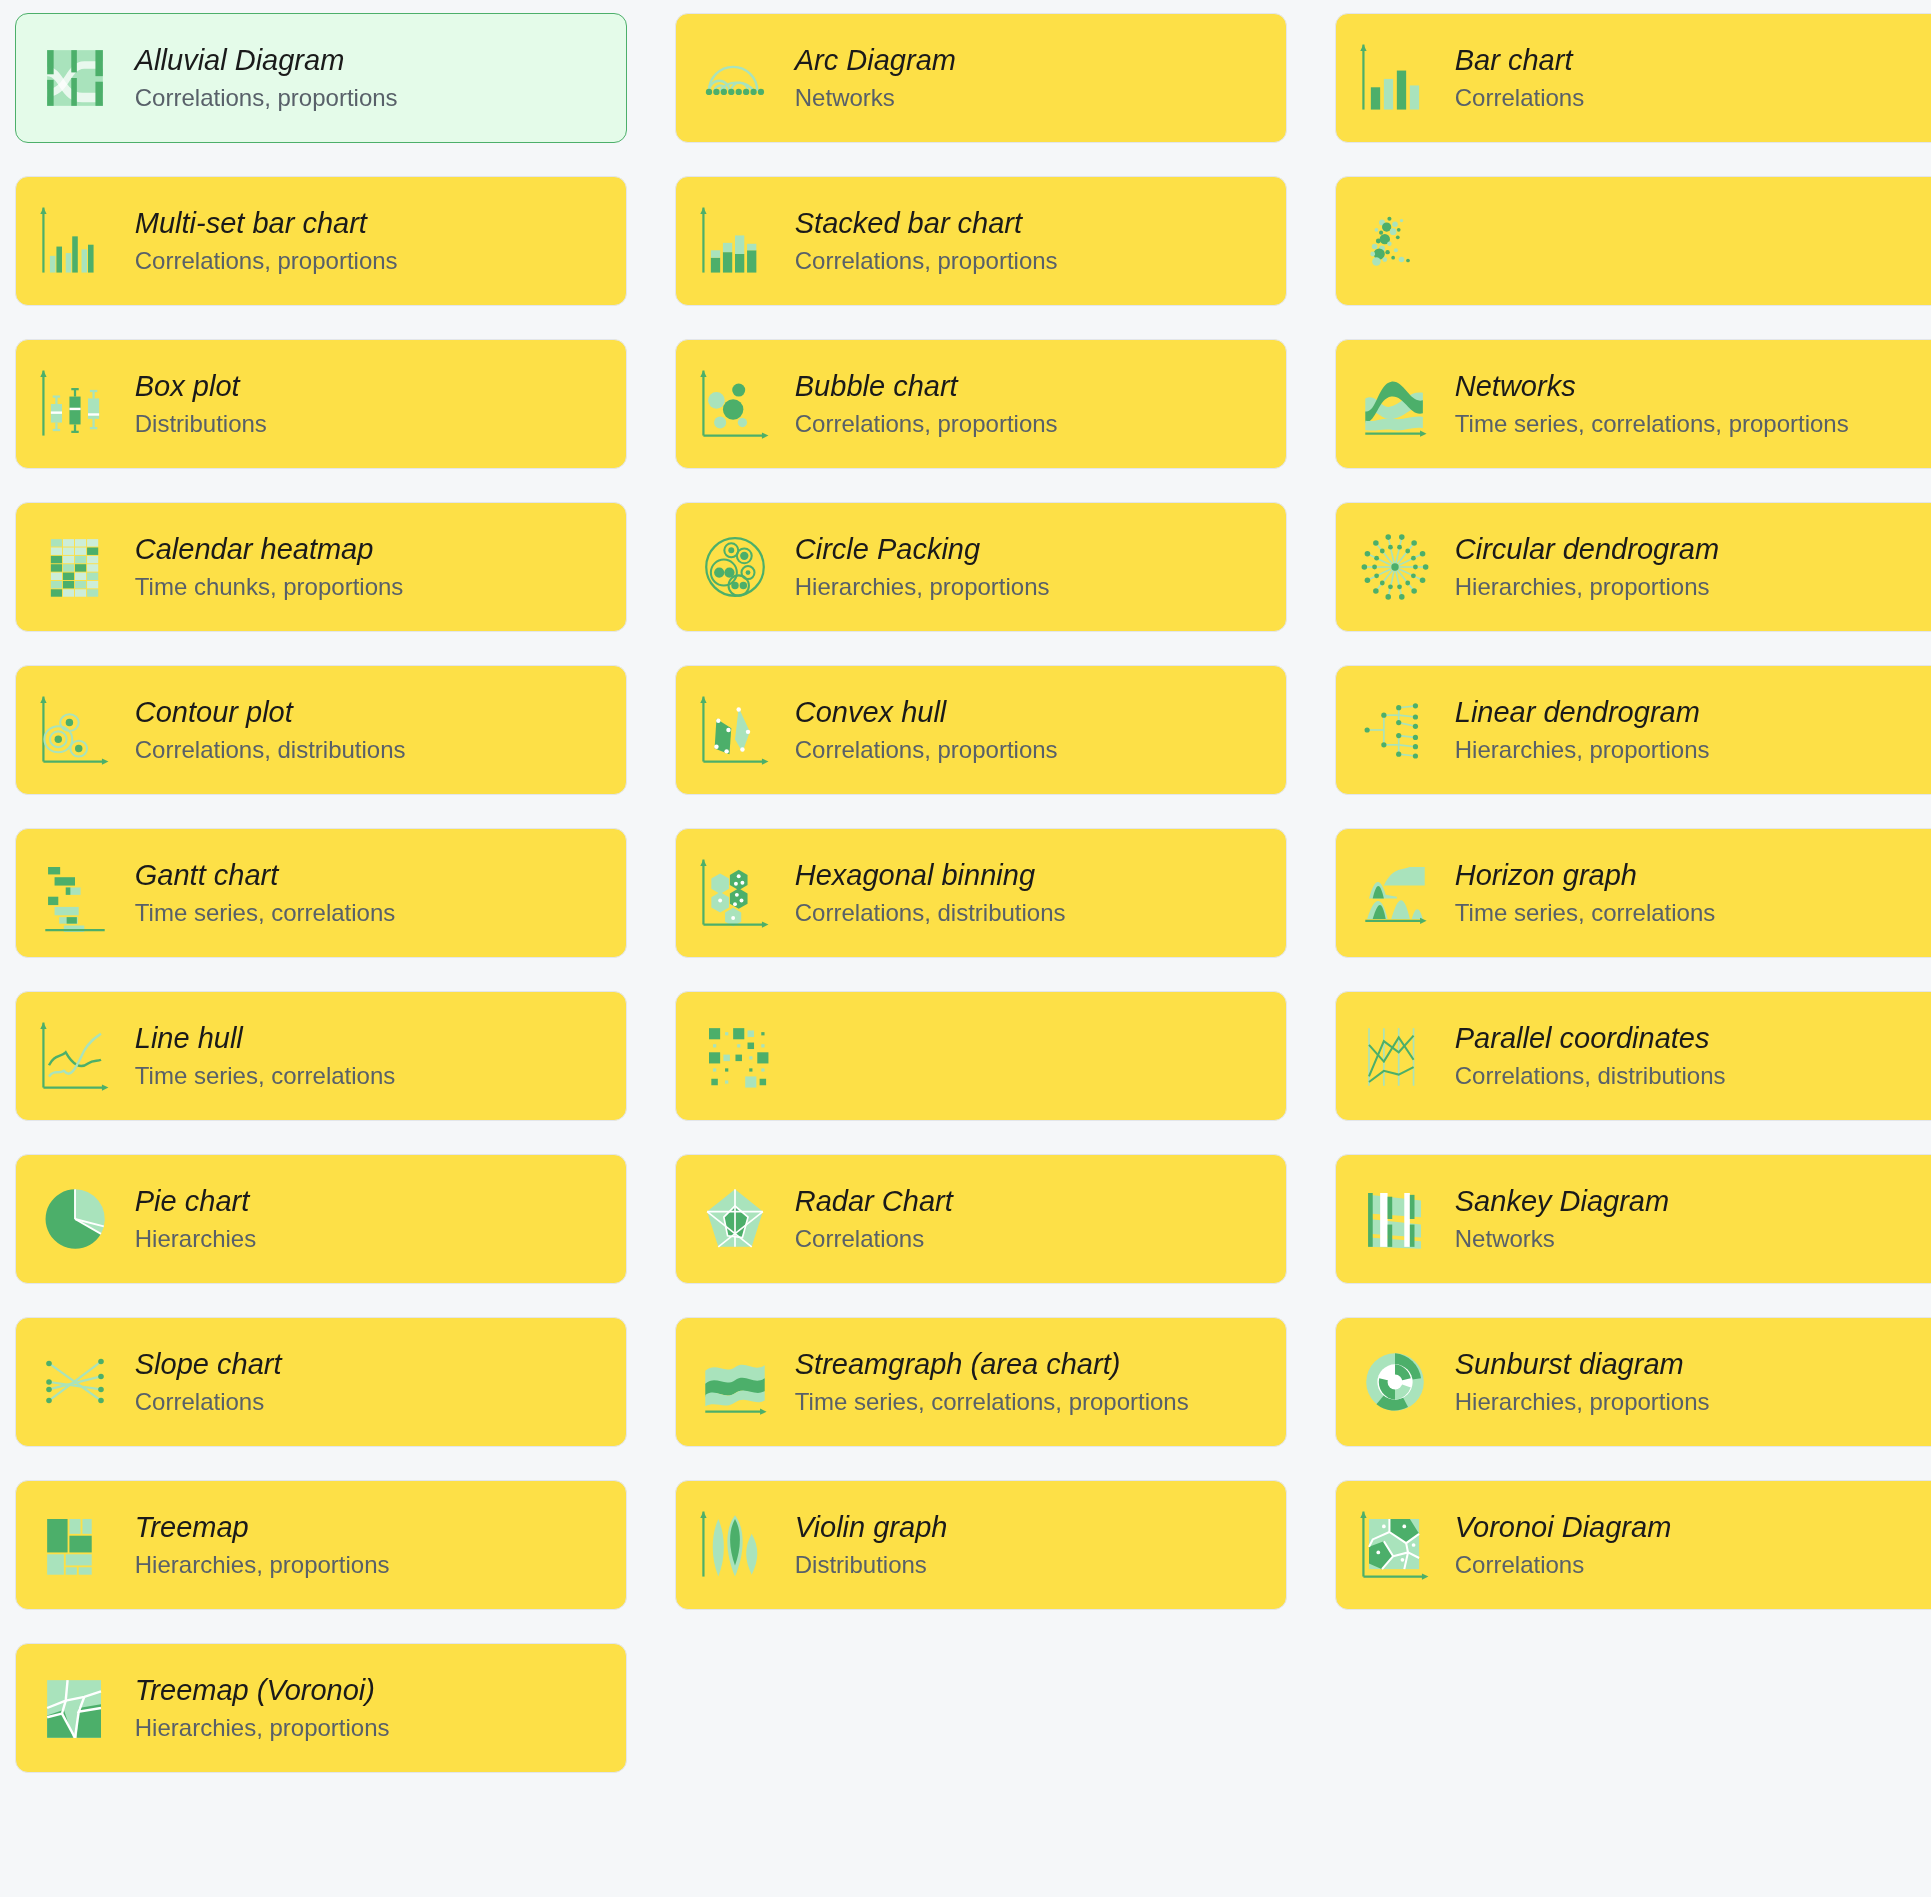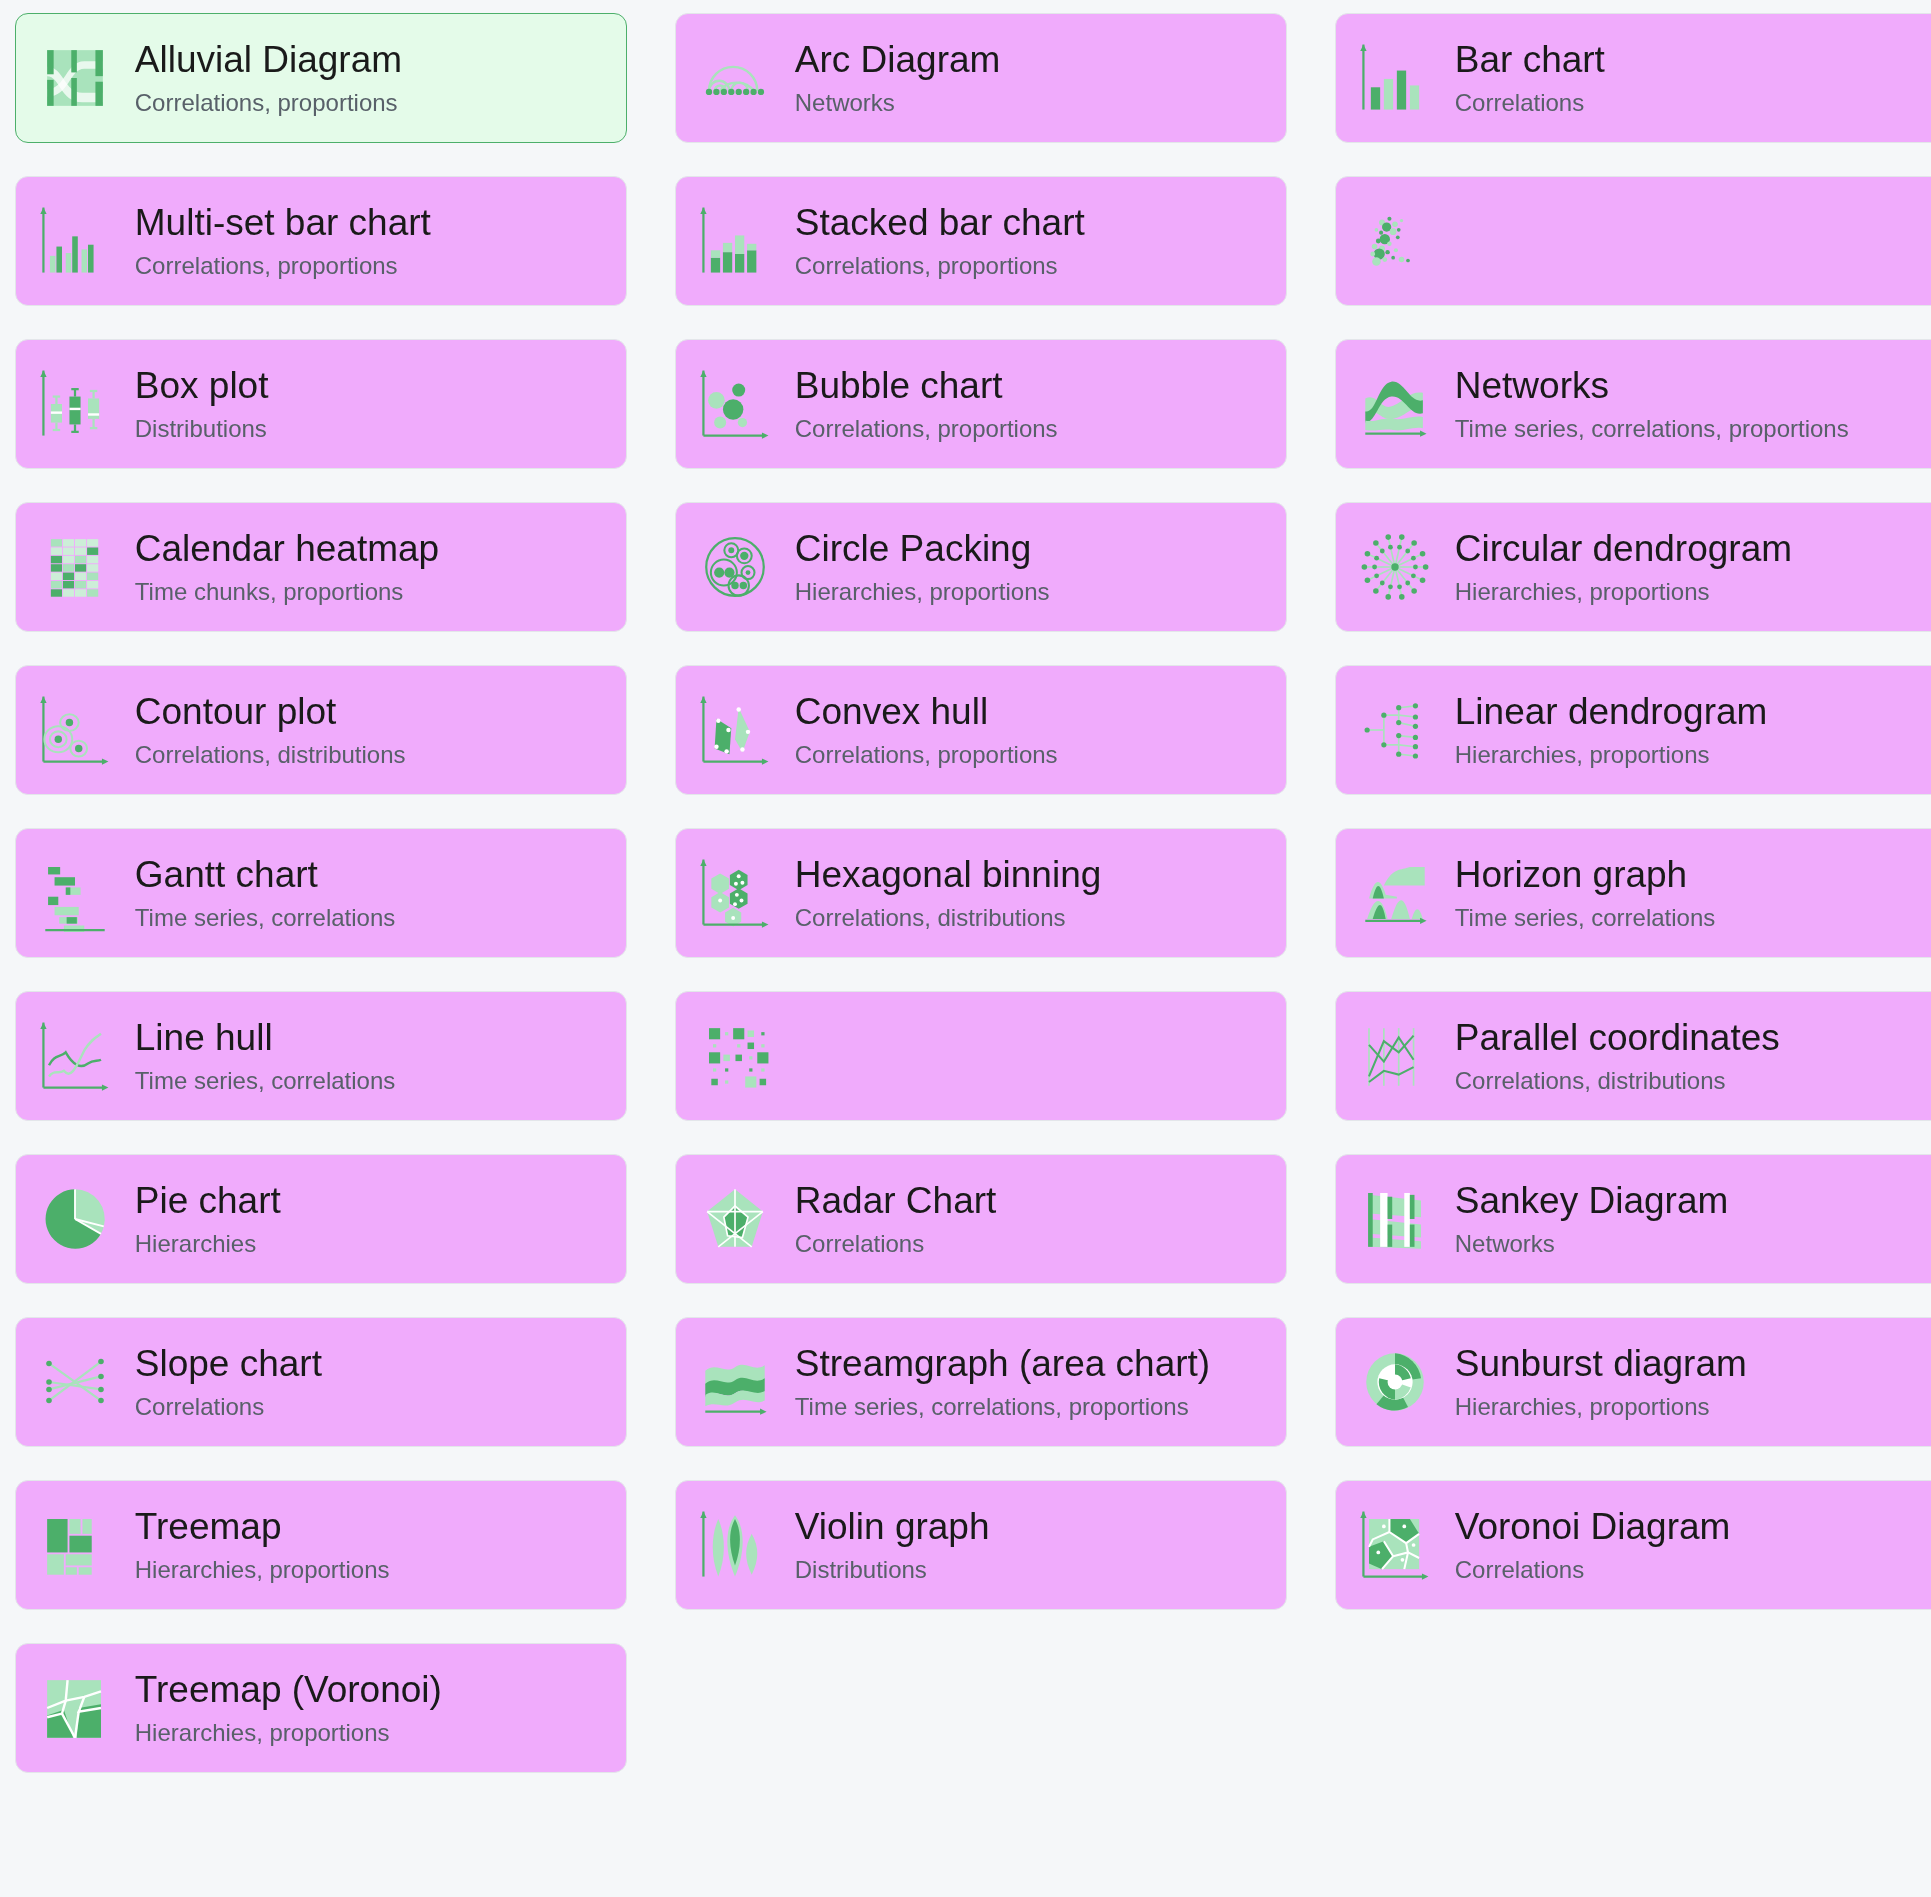--- a/index.html
+++ b/index.html
@@ -15,21 +15,21 @@
   }
   #grid {
     display: grid;
     grid-template-columns: repeat(3, 612px);
     column-gap: 48px;
     row-gap: 33px;
     padding: 13px 15px 0 15px;
     align-content: start;
   }
   .card {
-    background: #f0abfc;
+    background: #fde047;
     border: 1.4px solid #e3e6ea;
     border-radius: 13px;
     height: 130px;
     display: flex;
     align-items: center;
     padding: 0 20.4px;
     gap: 20.4px;
     cursor: pointer;
   }
   .card.selected {
@@ -45,24 +45,25 @@
     justify-content: center;
   }
   .icon svg { display: block; }
   .txt {
     display: flex;
     flex-direction: column;
     justify-content: center;
     min-width: 0;
   }
   .title {
-    font-size: 37px;
+    font-size: 29px;
     color: #1a1a1a;
     line-height: 1.18;
     white-space: nowrap;
+    font-style: italic;
   }
   .subtitle {
     font-size: 24px;
     color: #586069;
     line-height: 1.3;
     margin-top: 4.6px;
     white-space: nowrap;
   }
 </style>
 </head>

